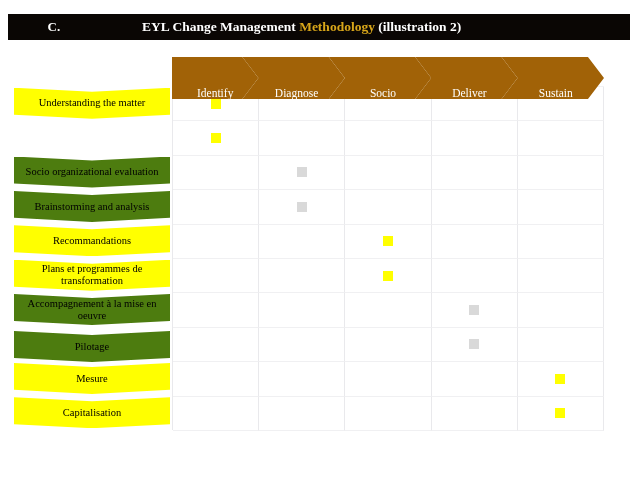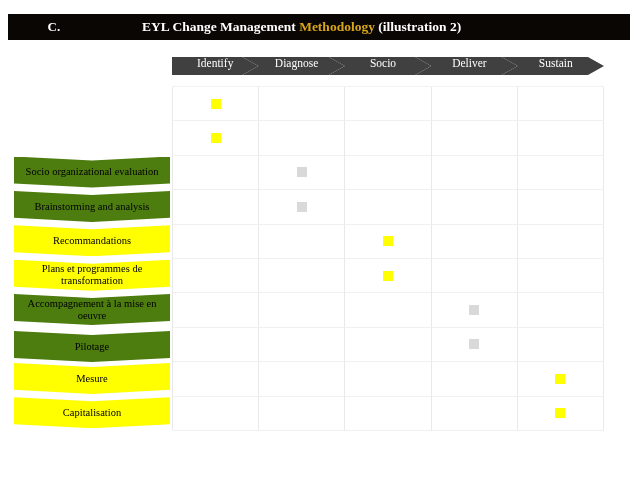--- a/index.html
+++ b/index.html
@@ -63,26 +63,26 @@
   #phase-header {
     position: absolute;
     left: 160px;
     top: 0px;
     width: 432px;
     height: 30px;
   }
   .phase-chevron {
     position: absolute;
     top: 1px;
-    height: 18px;
-    background: #404040;
+    height: 42px;
+    background: #a16207;
     color: #ffffff;
     font-size: 11.5px;
     display: flex;
-    align-items: flex-start;
+    align-items: flex-end;
     justify-content: center;
     -webkit-clip-path: polygon(0% 0%, calc(100% - 16px) 0%, 100% 50%, calc(100% - 16px) 100%, 0% 100%, 16px 50%);
     clip-path: polygon(0% 0%, calc(100% - 16px) 0%, 100% 50%, calc(100% - 16px) 100%, 0% 100%, 16px 50%);
     padding-left: 6px;
     box-sizing: border-box;
   }
   .phase-chevron.first {
     -webkit-clip-path: polygon(0% 0%, calc(100% - 16px) 0%, 100% 50%, calc(100% - 16px) 100%, 0% 100%);
     clip-path: polygon(0% 0%, calc(100% - 16px) 0%, 100% 50%, calc(100% - 16px) 100%, 0% 100%);
     padding-left: 0;
@@ -175,20 +175,23 @@
       </div>
       <div class="phase-chevron" style="left: 243.2px; width: 102.4px; z-index: 2;">
         <span>Deliver</span>
       </div>
       <div class="phase-chevron" style="left: 329.6px; width: 102.4px; z-index: 1;">
         <span>Sustain</span>
       </div>
     </div>
 
   <div id="row-labels">
+      <div class="row-label yellow" style="top: 1.7px;">
+        <span>Understanding the matter</span>
+      </div>
       <div class="row-label gray" style="top: 70.5px;">
         <span>Socio organizational evaluation</span>
       </div>
       <div class="row-label gray" style="top: 104.9px;">
         <span>Brainstorming and analysis</span>
       </div>
       <div class="row-label yellow" style="top: 139.3px;">
         <span>Recommandations</span>
       </div>
       <div class="row-label yellow" style="top: 173.7px;">

